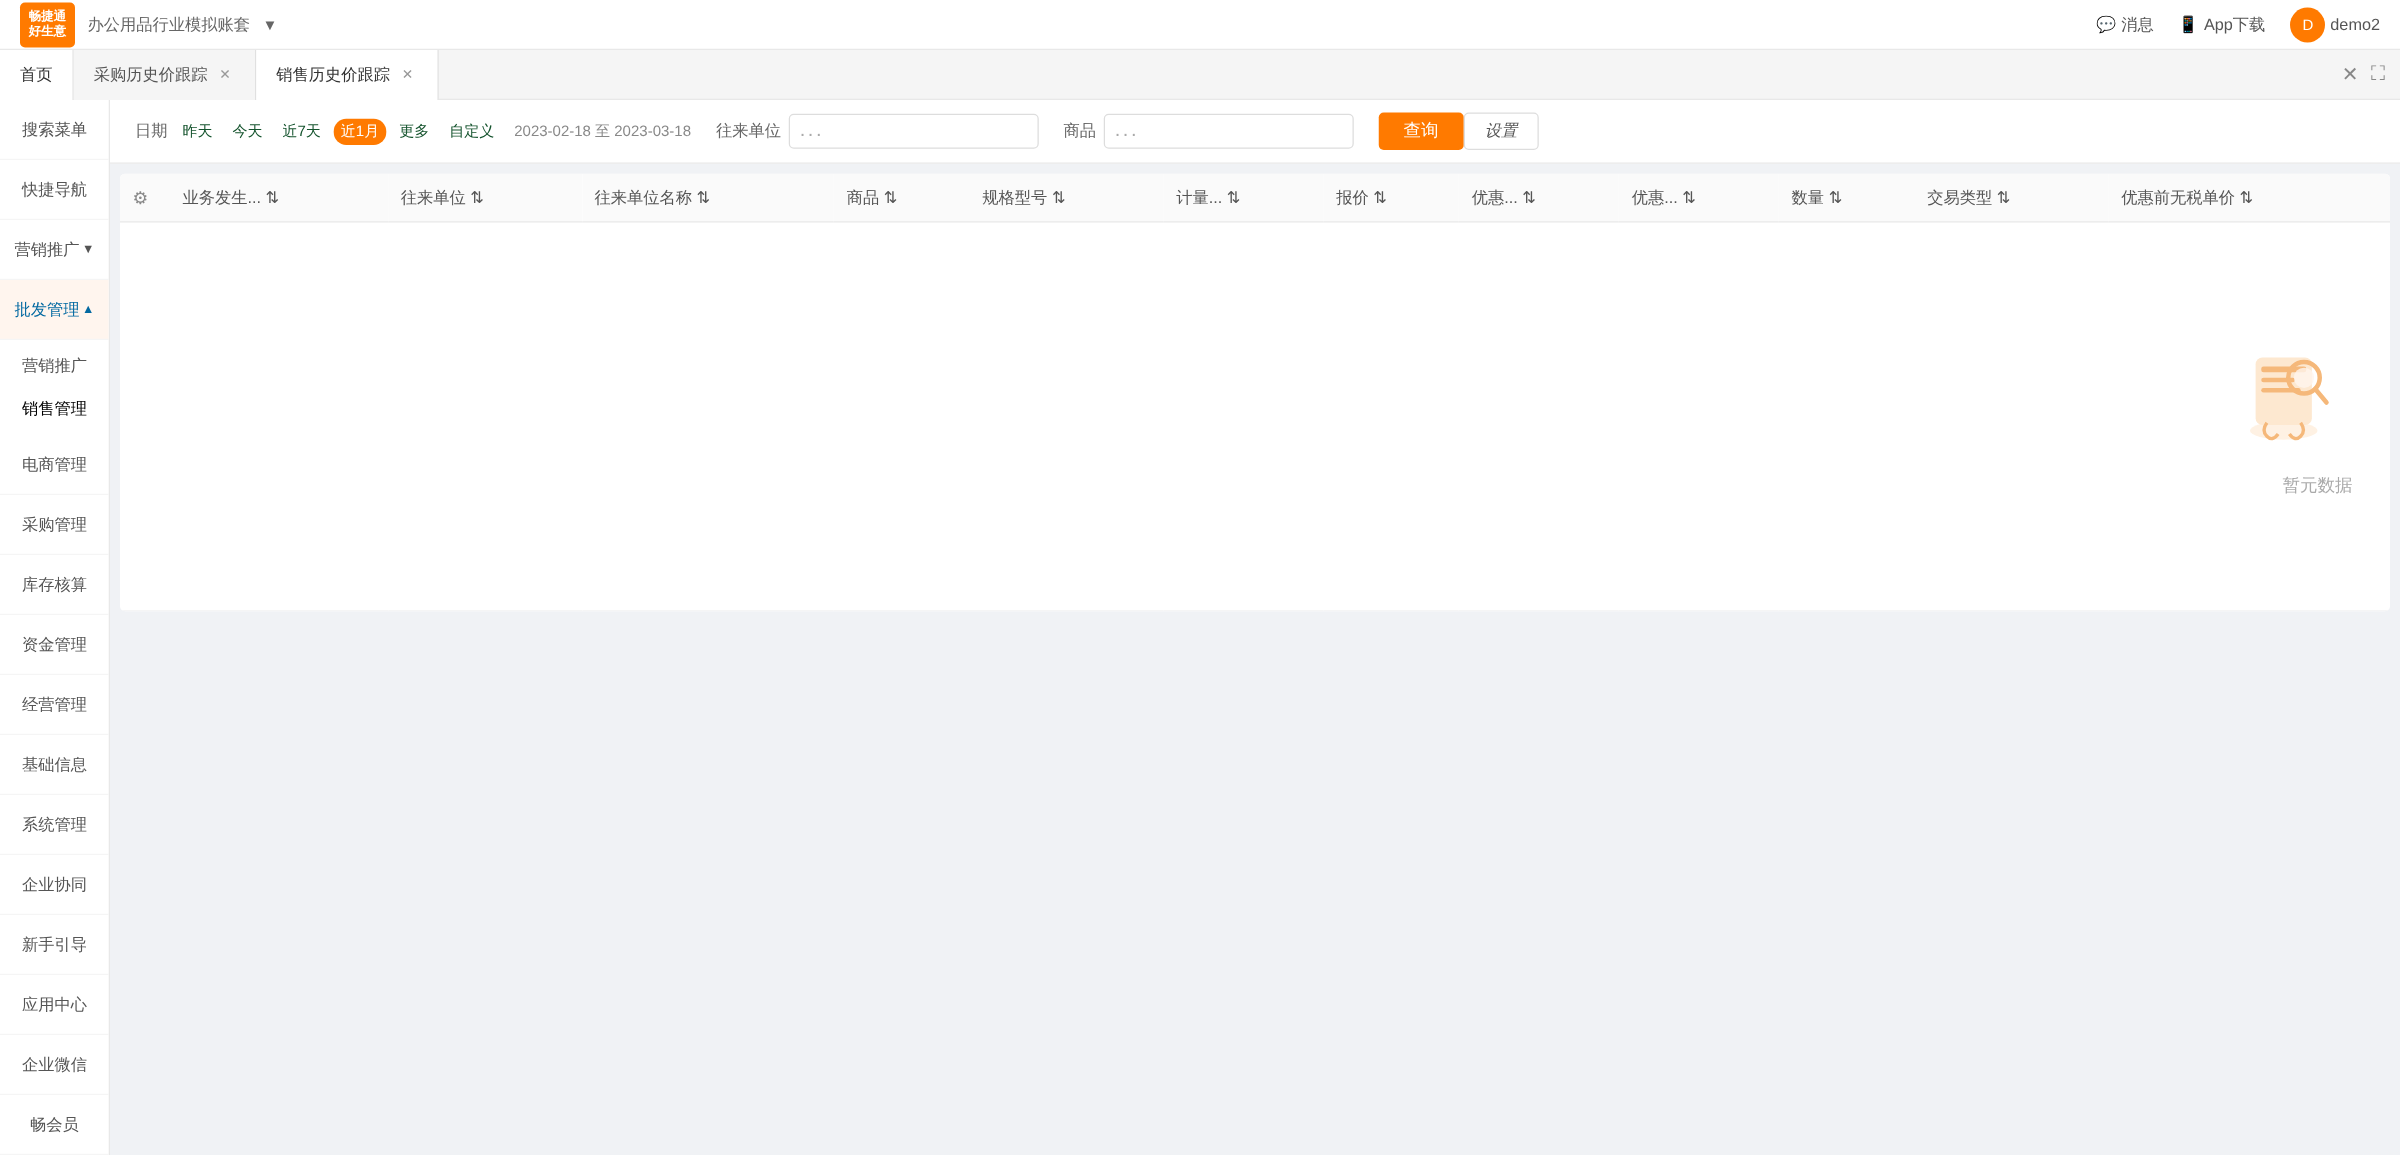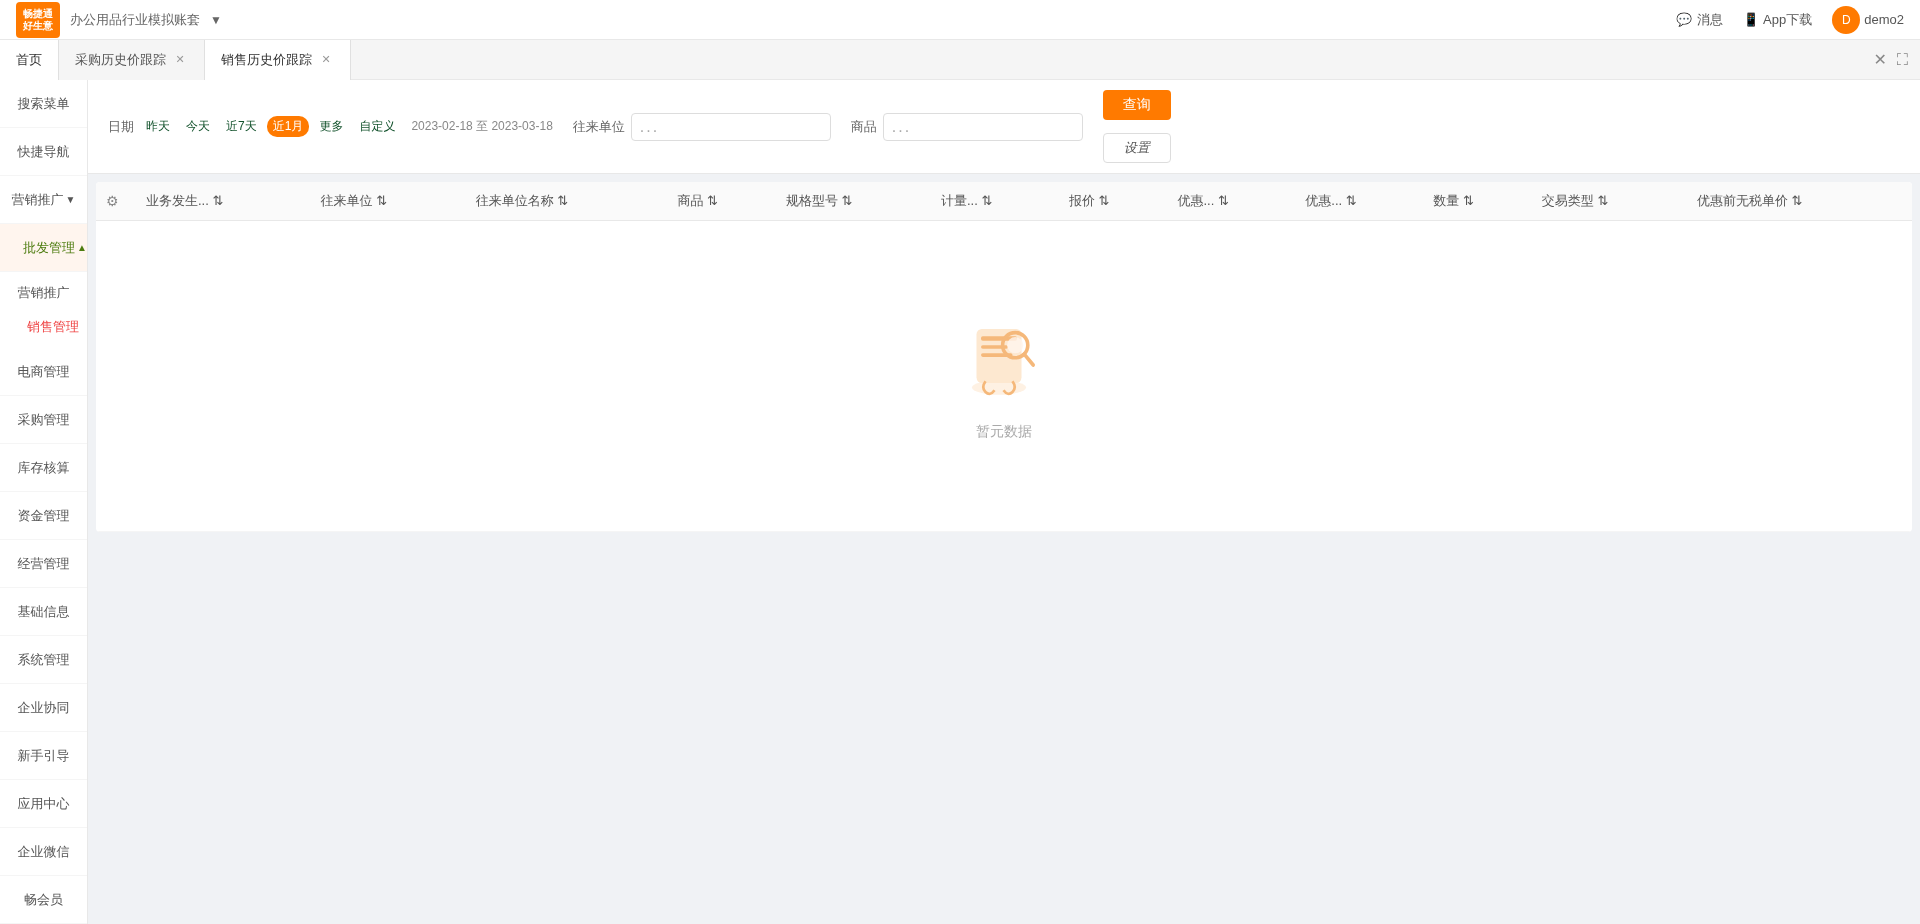--- a/index.html
+++ b/index.html
@@ -25,25 +25,25 @@
     .tab .close-icon { font-size: 11px; color: #999; cursor: pointer; display: flex; align-items: center; justify-content: center; width: 16px; height: 16px; border-radius: 50%; }
     .tab-bar-actions { margin-left: auto; display: flex; align-items: center; padding: 0 12px; gap: 10px; }
     .tab-bar-action { cursor: pointer; color: #888; font-size: 16px; display: flex; align-items: center; }
 
     
     .main-layout { display: flex; flex: 1; overflow: hidden; }
 
     
     .sidebar { width: 88px; background: #fff; border-right: 1px solid #e8e8e8; display: flex; flex-direction: column; overflow-y: auto; flex-shrink: 0; }
     .sidebar-item { height: 48px; display: flex; align-items: center; justify-content: center; cursor: pointer; font-size: 13px; color: #555; border-bottom: 1px solid #f5f5f5; text-align: center; position: relative; }
-    .sidebar-item.active { background: #fff5ee; color: #4d7c0f; justify-content: flex-end; }
+    .sidebar-item.active { background: #fff5ee; color: #0369a1; }
     .sidebar-item .arrow { font-size: 10px; margin-left: 2px; }
     .sidebar-section { padding: 4px 8px; display: flex; flex-direction: column; align-items: center; }
     .sidebar-sub-item { width: 100%; padding: 8px 0; display: flex; align-items: center; justify-content: center; cursor: pointer; font-size: 13px; color: #555; }
-    .sidebar-sub-item.active { color: #ef4444; justify-content: flex-end; }
+    .sidebar-sub-item.active { color: #000000; }
 
     
     .content-area { flex: 1; display: flex; flex-direction: column; overflow: hidden; background: #f0f2f5; }
 
     
     .page-header { background: #fff; padding: 12px 20px 10px 20px; display: flex; align-items: center; justify-content: space-between; border-bottom: 1px solid #e8e8e8; flex-shrink: 0; }
     .page-title { font-size: 18px; font-weight: 600; color: #333; }
     .page-header-actions { display: flex; align-items: center; gap: 16px; }
     .header-action { display: flex; align-items: center; gap: 4px; color: #555; cursor: pointer; font-size: 13px; }
     .checkbox-label { display: flex; align-items: center; gap: 4px; color: #555; cursor: pointer; font-size: 13px; }
@@ -55,32 +55,32 @@
     .filter-group { display: flex; align-items: center; gap: 6px; }
     .filter-label { color: #666; font-size: 13px; white-space: nowrap; }
     .date-shortcuts { display: flex; align-items: center; gap: 4px; }
     .date-shortcut { padding: 2px 6px; border-radius: 10px; font-size: 12px; cursor: pointer; color: #14532d; }
     .date-shortcut.active { background: #ff7a00; color: #fff; }
     .date-range { font-size: 12px; color: #888; margin-left: 4px; }
     .filter-input { border: 1px solid #ddd; border-radius: 4px; padding: 4px 8px; font-size: 13px; color: #333; min-width: 200px; display: flex; align-items: center; justify-content: space-between; cursor: pointer; }
     .filter-input-dots { color: #aaa; font-size: 16px; letter-spacing: 2px; }
     .query-btn { background: #ff7a00; color: #fff; border: none; border-radius: 4px; padding: 6px 20px; font-size: 14px; cursor: pointer; white-space: nowrap; }
     .settings-btn { background: #fff; color: #555; border: 1px solid #ddd; border-radius: 4px; padding: 5px 16px; font-size: 13px; cursor: pointer; font-style: italic; }
-    .filter-actions { display: flex; flex-direction: column; gap: 13px; }
+    .filter-actions { display: flex; gap: 0; }
 
     
     .table-container { flex: 1; overflow: auto; padding: 8px; }
     .data-table { width: 100%; background: #fff; border-collapse: collapse; border-radius: 4px; overflow: hidden; }
     .data-table th { background: #fafafa; padding: 10px 10px; font-size: 13px; color: #555; font-weight: 500; text-align: left; border-bottom: 1px solid #e8e8e8; white-space: nowrap; position: relative; }
     .data-table td { padding: 10px 10px; font-size: 13px; color: #333; border-bottom: 1px solid #f5f5f5; }
     .table-settings-col { width: 40px; text-align: center; }
     .settings-gear { color: #888; cursor: pointer; font-size: 14px; }
 
     
-    .empty-state { display: flex; flex-direction: column; align-items: center; justify-content: center; padding: 80px 20px; }
+    .empty-state { display: flex; flex-direction: column; align-items: flex-end; justify-content: center; padding: 80px 20px; }
     .empty-icon { width: 100px; height: 100px; position: relative; }
     .empty-text { margin-top: 12px; color: #aaa; font-size: 14px; }
 
     
     .empty-illustration { width: 90px; height: 90px; }
   </style>
 </head>
 <body>
 
 <div class="top-bar">

